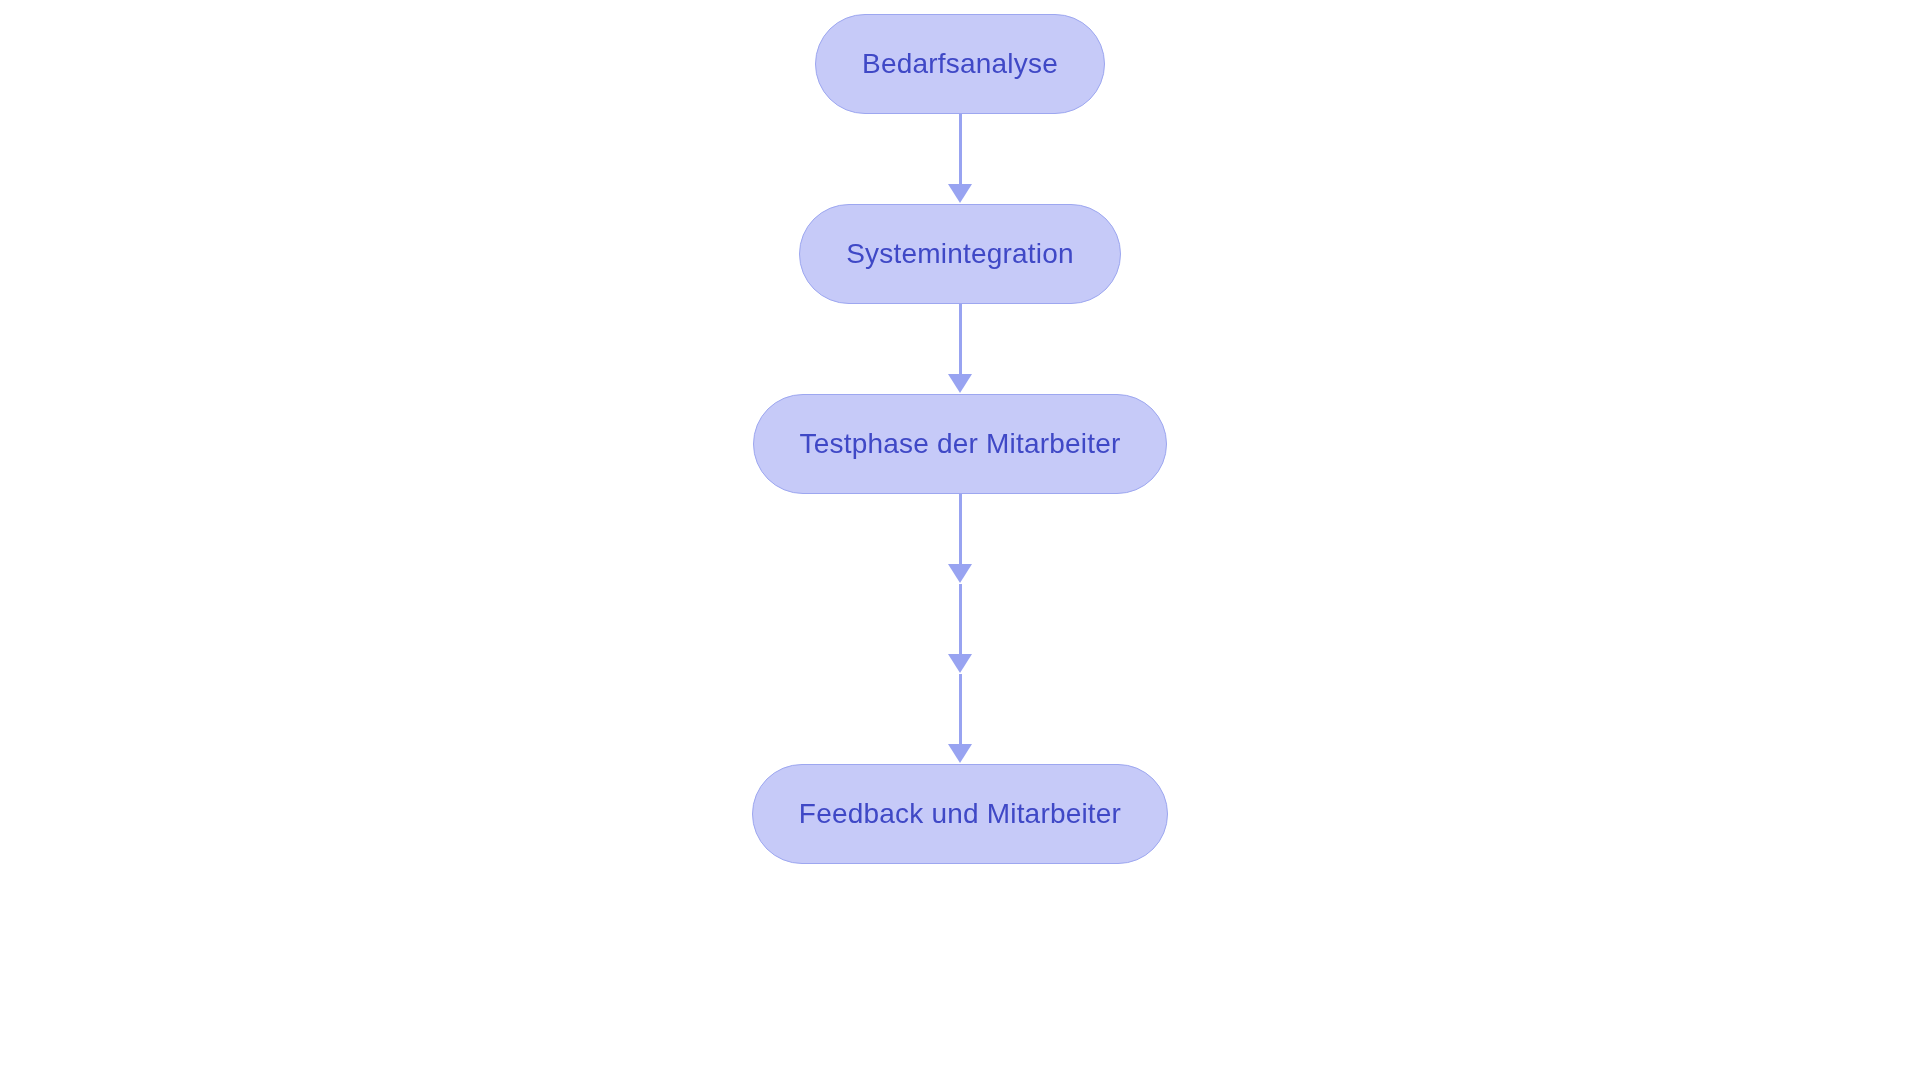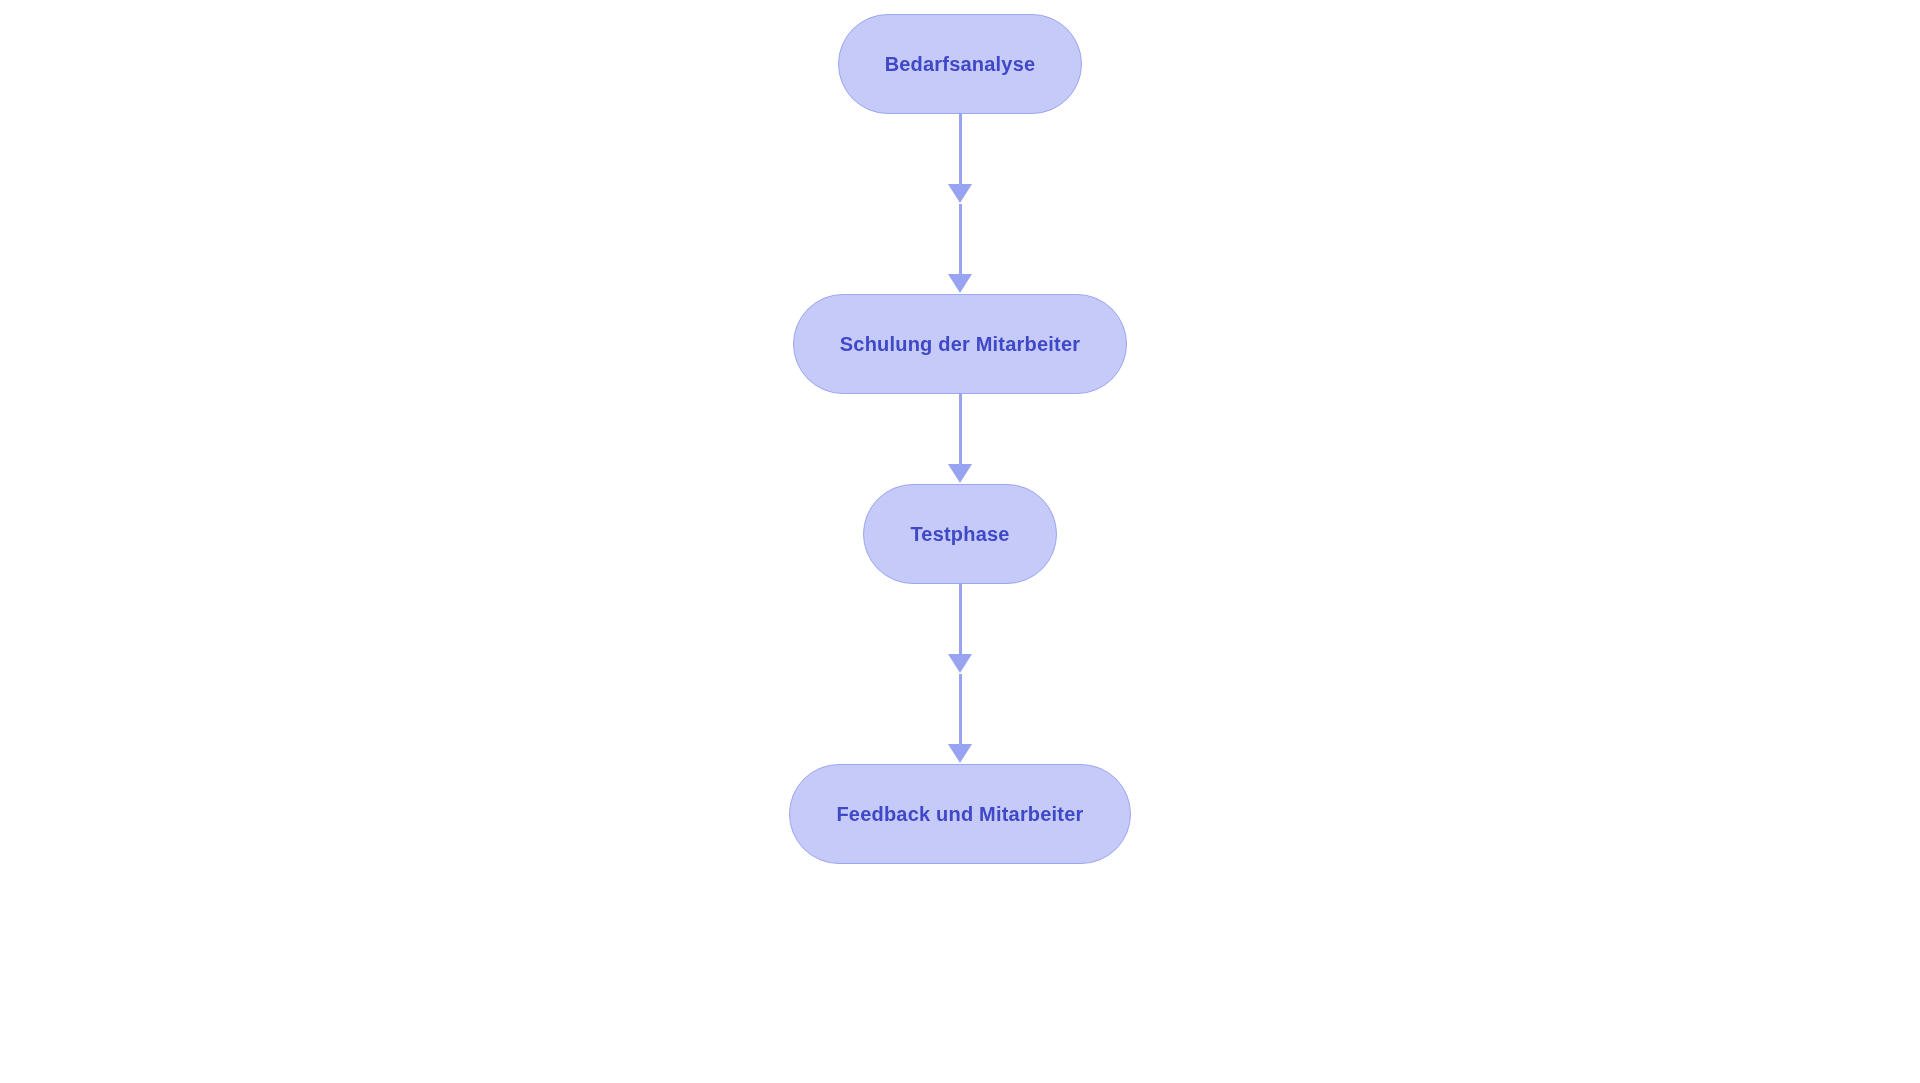--- a/index.html
+++ b/index.html
@@ -32,22 +32,22 @@
     display: flex;
     align-items: center;
     justify-content: center;
     background: var(--node-fill);
     border: 1.5px solid var(--node-border);
     border-radius: 50px;
     flex: 0 0 auto;
   }
   .flow-node .node-label {
     color: var(--node-text);
-    font-size: 20px;
-    font-weight: 700;
+    font-size: 28px;
+    font-weight: 400;
     letter-spacing: 0.2px;
     white-space: nowrap;
   }
   .flow-arrow {
     height: 90px;
     width: 30px;
     display: flex;
     flex-direction: column;
     align-items: center;
     flex: 0 0 auto;
@@ -73,38 +73,38 @@
 
   <div class="flow-node">
     <span class="node-label">Bedarfsanalyse</span>
   </div>
 
   <div class="flow-arrow">
     <div class="arrow-shaft"></div>
     <div class="arrow-head"></div>
   </div>
 
-
-  <div class="flow-arrow">
-    <div class="arrow-shaft"></div>
-    <div class="arrow-head"></div>
-  </div>
-
   <div class="flow-node">
-    <span class="node-label">Schulung der Mitarbeiter</span>
+    <span class="node-label">Systemintegration</span>
   </div>
 
   <div class="flow-arrow">
     <div class="arrow-shaft"></div>
     <div class="arrow-head"></div>
   </div>
 
   <div class="flow-node">
-    <span class="node-label">Testphase</span>
+    <span class="node-label">Testphase der Mitarbeiter</span>
   </div>
+
+  <div class="flow-arrow">
+    <div class="arrow-shaft"></div>
+    <div class="arrow-head"></div>
+  </div>
+
 
   <div class="flow-arrow">
     <div class="arrow-shaft"></div>
     <div class="arrow-head"></div>
   </div>
 
 
   <div class="flow-arrow">
     <div class="arrow-shaft"></div>
     <div class="arrow-head"></div>

